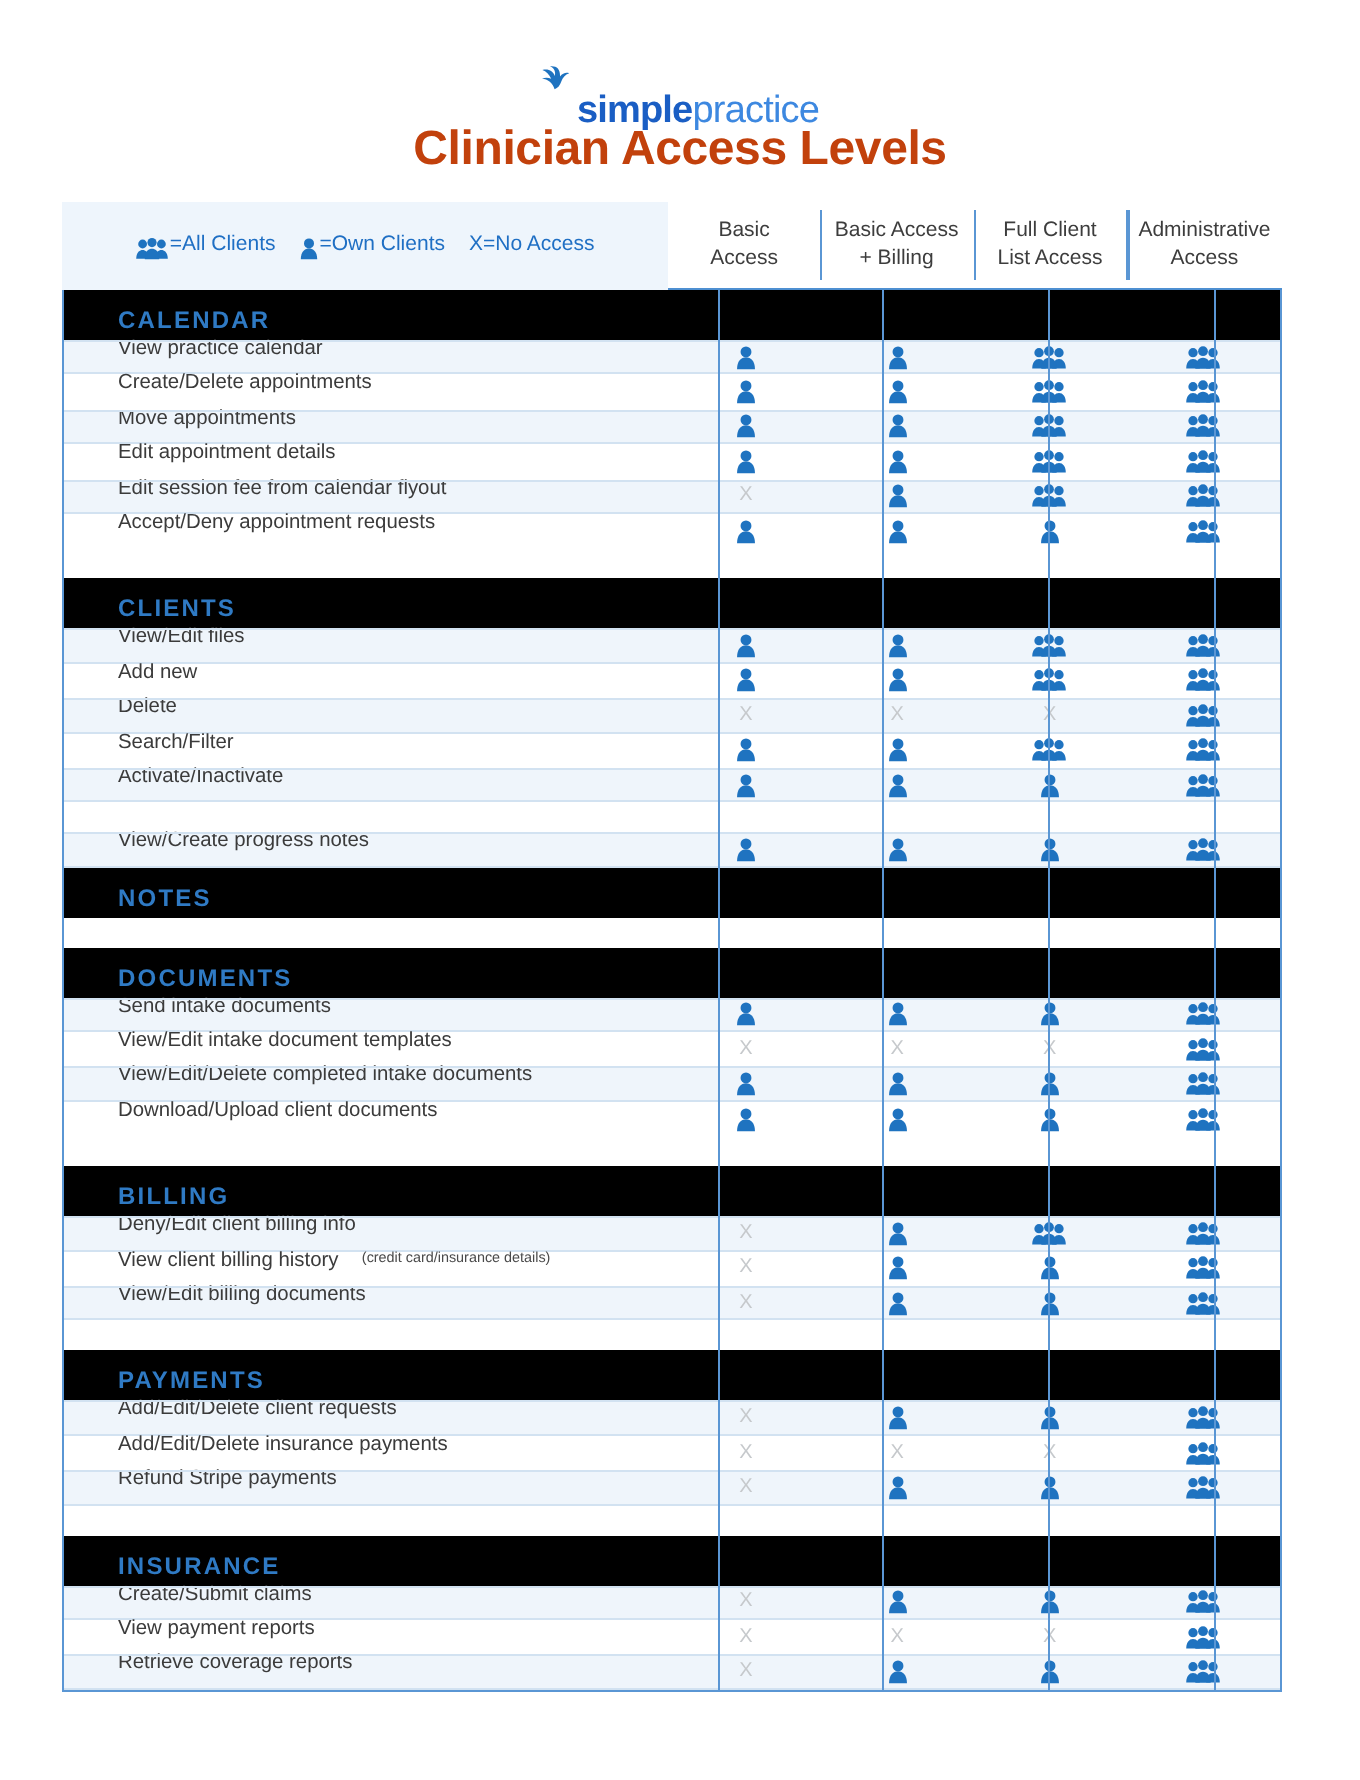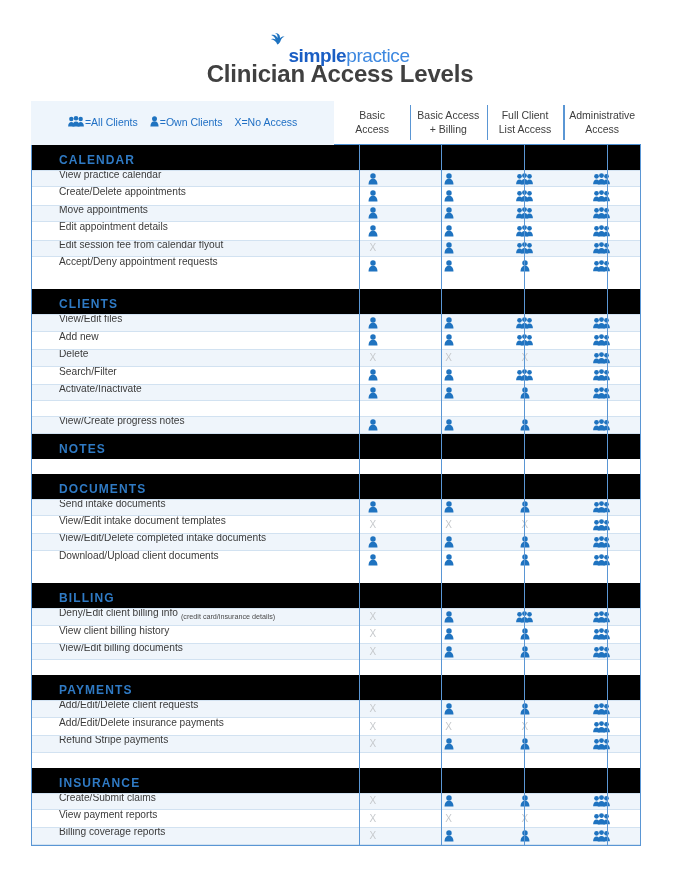--- a/index.html
+++ b/index.html
@@ -39,21 +39,21 @@
     position: relative;
     top: 14px;
   }
   .logo-word .w1 { font-weight: 700; color: #1a5ec4; }
   .logo-word .w2 { font-weight: 400; color: #3d88e0; }
 
   .page-title {
     margin-top: 9px;
     font-size: 24px;
     font-weight: 700;
-    color: #404040;
+    color: #c2410c;
     letter-spacing: -0.2px;
   }
 
   
   .table-wrap {
     position: absolute;
     left: 31px;
     top: 101px;
     width: 610px;
   }
@@ -97,21 +97,21 @@
 
   .legend-inner {
     display: flex;
     align-items: center;
     gap: 4px;
     font-size: 10.5px;
     color: #1f6fc4;
     font-weight: 400;
     white-space: nowrap;
   }
-  .legend-seg { display: inline-flex; align-items: flex-start; gap: 1px; }
+  .legend-seg { display: inline-flex; align-items: flex-end; gap: 1px; }
   .legend-gap { width: 4px; display: inline-block; }
 
   
   .tbody {
     border: 1.4px solid #5a96d4;
     border-top: none;
     position: relative;
     background: #ffffff;
   }
   
@@ -163,21 +163,21 @@
     font-size: 10.2px;
     color: #3b3b3b;
     line-height: 1;
     white-space: nowrap;
   }
   .sub-note {
     font-size: 7.2px;
     color: #4a4a4a;
     margin-left: 3px;
     position: relative;
-    top: 5px;
+    top: 17px;
   }
 
   .section-title {
     width: 328px;
     padding-left: 27px;
     padding-bottom: 3px;
     font-size: 12px;
     font-weight: 700;
     letter-spacing: 1.1px;
     color: #2f7ac4;
@@ -1253,21 +1253,21 @@
                 <circle cx="12.7" cy="3.0" r="2.2" fill="#1f73c0"></circle>
                 <path d="M9.5 10.4 C9.5 7.6 10.9 6.0 12.7 6.0 C14.5 6.0 15.9 7.6 15.9 10.4 Z" fill="#1f73c0"></path>
                 <circle cx="8.0" cy="2.3" r="2.3" fill="#1f73c0"></circle>
                 <path d="M4.4 10.6 C4.4 7.2 5.9 5.4 8.0 5.4 C10.1 5.4 11.6 7.2 11.6 10.6 Z" fill="#1f73c0"></path>
               </svg>
             </span>
           </div>
         </div>
         <div class="row alt">
           <div class="cell-label">
-            <span>Billing coverage reports</span>
+            <span>Retrieve coverage reports</span>
           </div>
           <div class="cell-val c1">
             <span class="mark-x">X</span>
           </div>
           <div class="cell-val c2">
             <span>
               <svg width="10" height="12" viewBox="0 0 9 11" class="ico">
                 <circle cx="4.5" cy="2.7" r="2.5" fill="#1f73c0"></circle>
                 <path d="M0.4 10.6 C0.4 7.0 2.2 5.2 4.5 5.2 C6.8 5.2 8.6 7.0 8.6 10.6 Z" fill="#1f73c0"></path>
               </svg>

